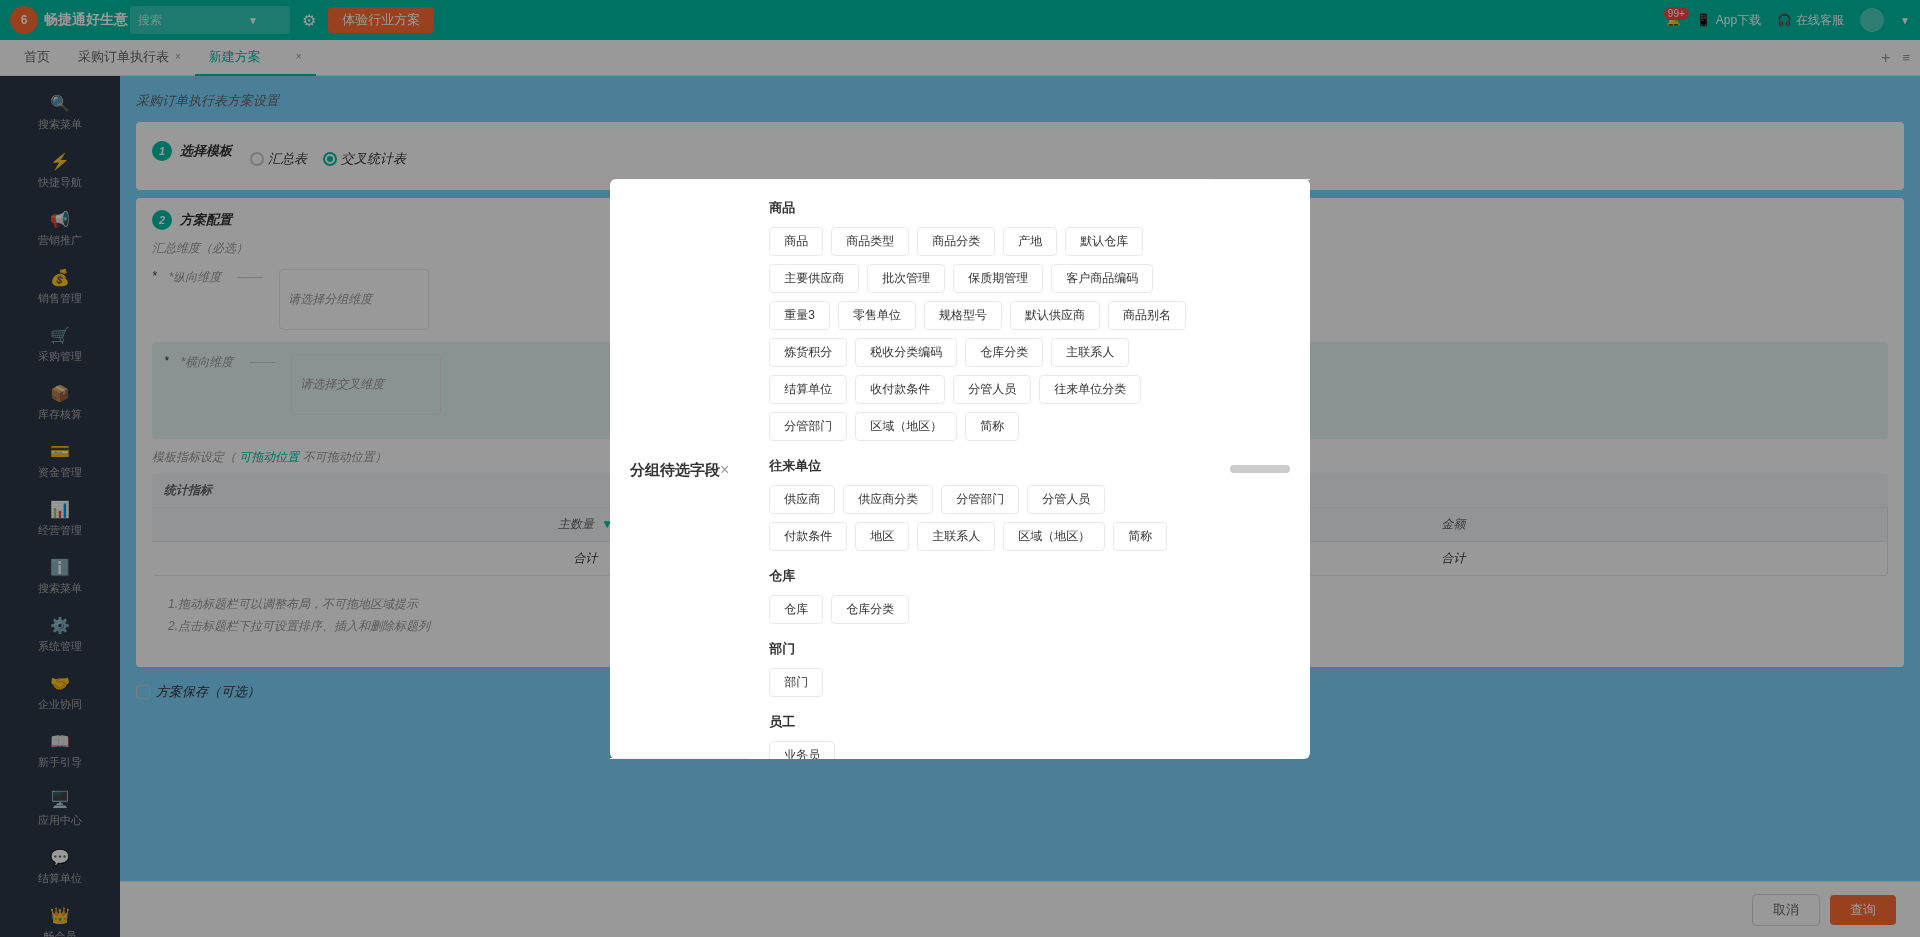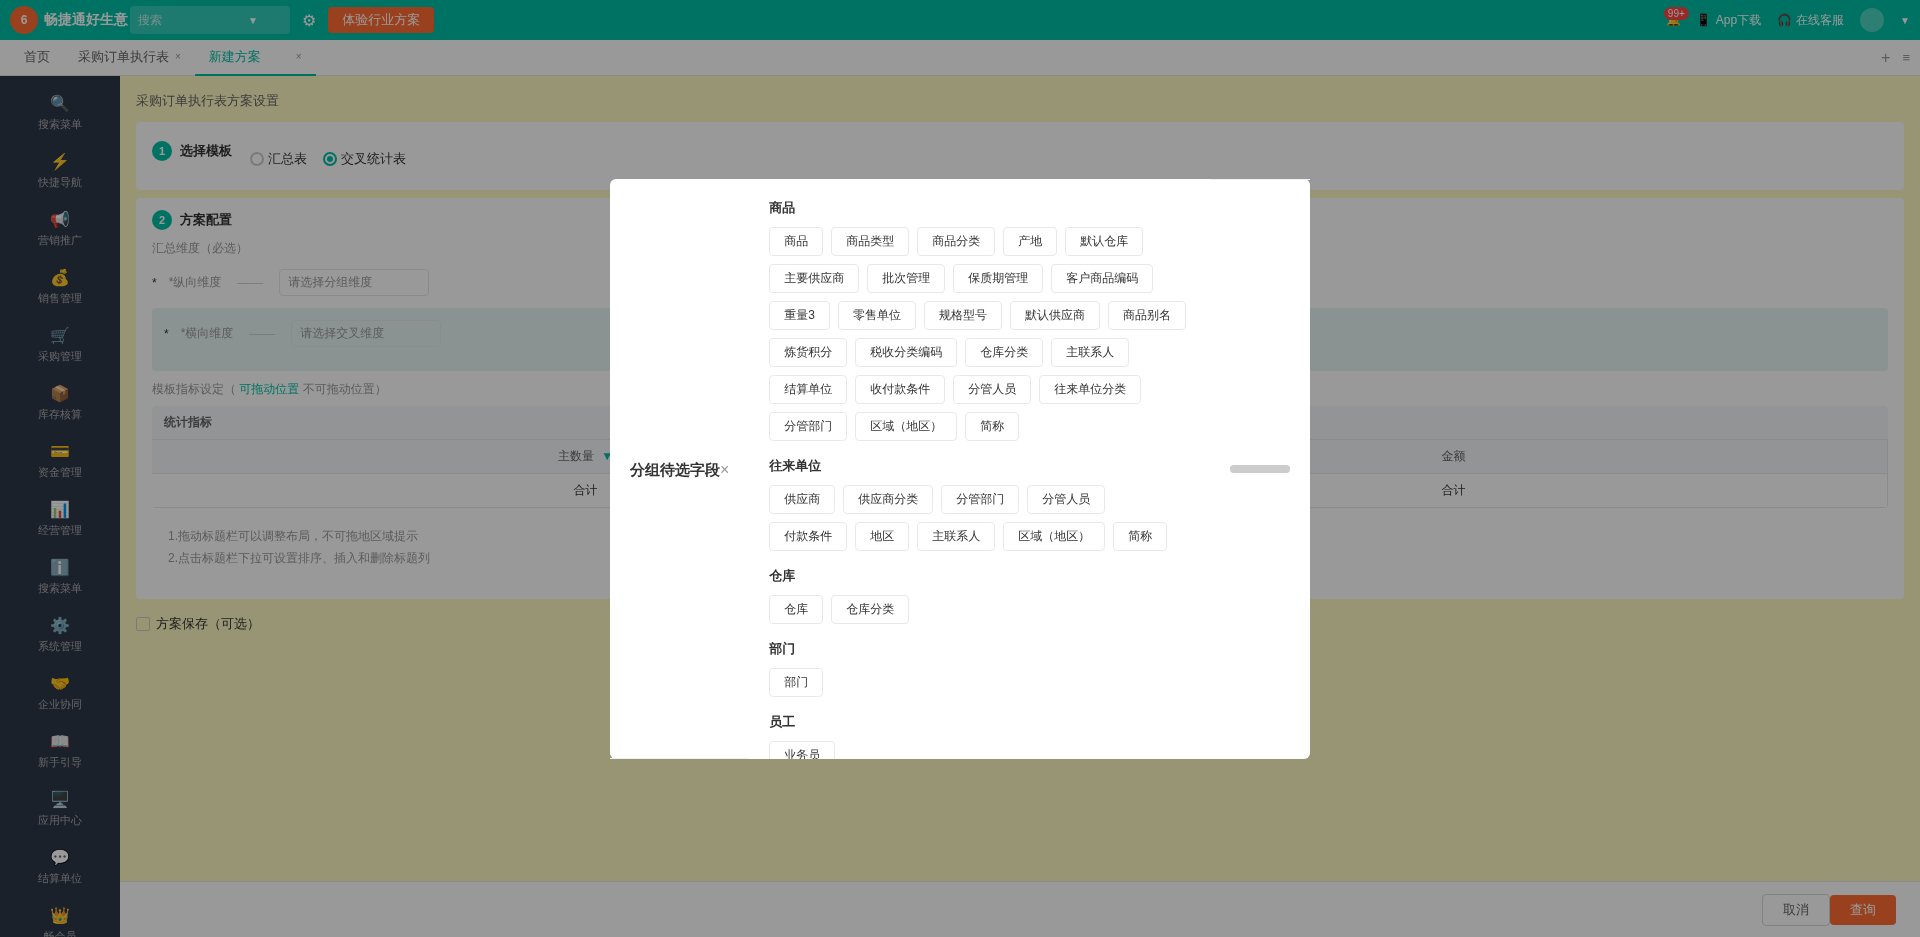--- a/index.html
+++ b/index.html
@@ -174,24 +174,25 @@
       font-size: 11px;
       gap: 4px;
     }
     .sidebar-icon {
       font-size: 16px;
     }
 
     
     .content-area {
       flex: 1;
-      background: #fef9c3;
+      background: #7dd3fc;
       padding: 16px;
       overflow-y: auto;
       position: relative;
+      font-style: italic;
     }
 
     
     .breadcrumb {
       font-size: 13px;
       color: #666;
       margin-bottom: 12px;
     }
 
     
@@ -259,37 +260,36 @@
 
     
     .config-area {
       background: #fff;
       border-radius: 4px;
       padding: 12px 16px;
       margin-bottom: 8px;
     }
     .config-row {
       display: flex;
-      align-items: center;
       gap: 12px;
       margin-bottom: 12px;
     }
     .config-label {
       color: #999;
       font-size: 12px;
       white-space: nowrap;
     }
     .dash {
       color: #ccc;
       margin: 0 4px;
     }
     .config-select {
       border: 1px solid #e8e8e8;
       border-radius: 4px;
-      padding: 4px 8px;
+      padding: 21px 8px;
       font-size: 12px;
       color: #999;
       cursor: pointer;
       min-width: 150px;
     }
     .config-subtitle {
       color: #999;
       font-size: 12px;
       margin-bottom: 8px;
     }
@@ -357,20 +357,21 @@
     .footer-btns {
       position: fixed;
       bottom: 0;
       right: 0;
       left: 120px;
       height: 56px;
       background: #fff;
       display: flex;
       align-items: center;
       justify-content: flex-end;
+      gap: 10px;
       padding: 0 24px;
       border-top: 1px solid #e8e8e8;
       z-index: 10;
     }
     .btn-cancel {
       border: 1px solid #d9d9d9;
       background: #fff;
       color: #666;
       padding: 6px 20px;
       border-radius: 4px;

